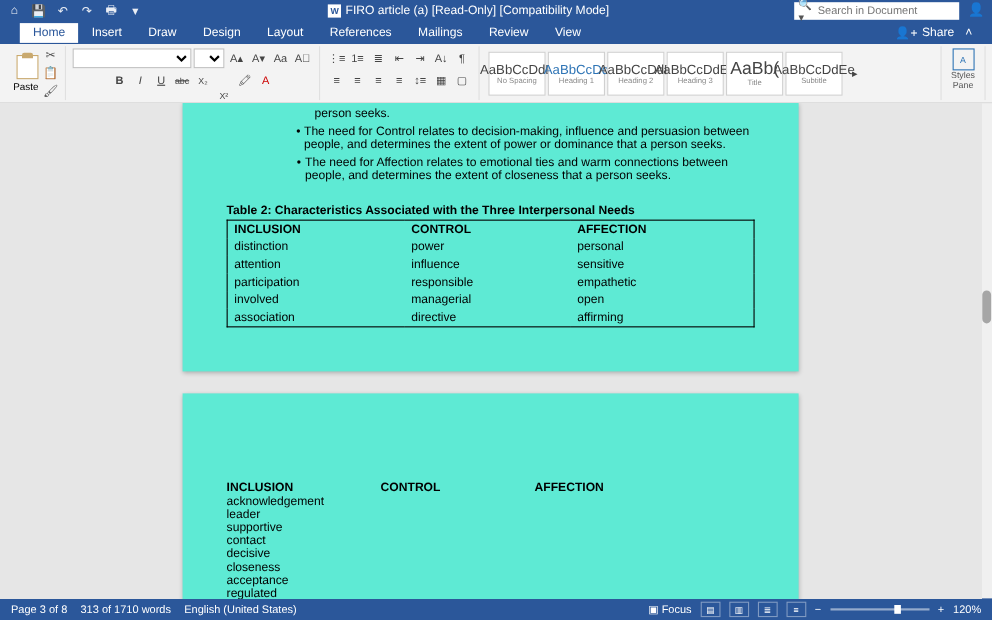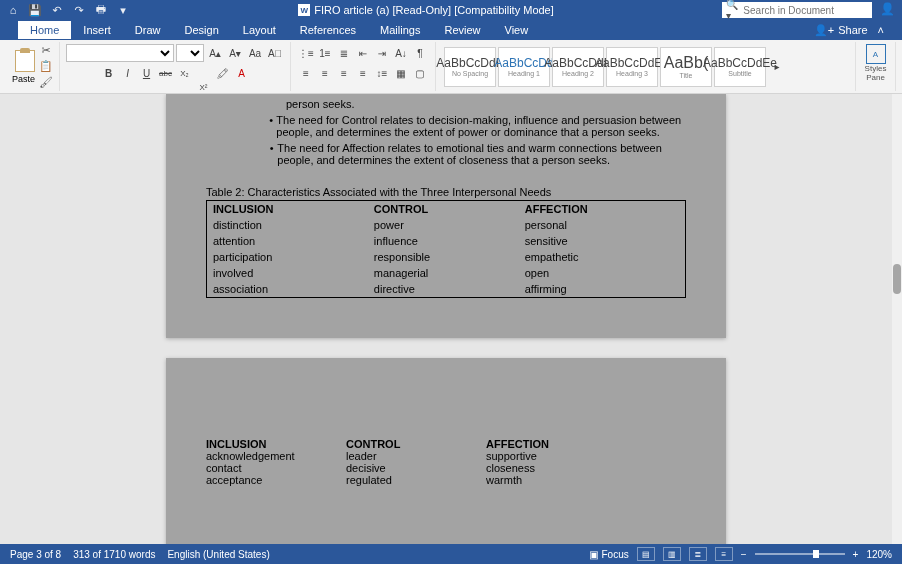--- a/index.html
+++ b/index.html
@@ -36,33 +36,33 @@
 .rb-btn { width: 18px; height: 18px; font-size: 10px; color: #444; display: flex; align-items: center; justify-content: center; cursor: pointer; }
 .rb-row { display: flex; gap: 1px; }
 .fmt-col { display: flex; flex-direction: column; gap: 2px; }
 .styles-scroll { display: flex; gap: 2px; align-items: center; padding: 2px; }
 .style-item { width: 52px; height: 40px; border: 1px solid #d0d0d0; background: #fff; display: flex; flex-direction: column; align-items: center; justify-content: center; font-size: 7px; color: #888; cursor: pointer; }
 .style-item .pv { font-size: 12px; color: #444; }
 .styles-pane { width: 40px; display: flex; flex-direction: column; align-items: center; font-size: 8px; color: #555; cursor: pointer; }
 
 
 .canvas { position: absolute; top: 94px; bottom: 20px; left: 0; right: 10px; overflow: auto; background: #e6e6e6; }
-.page { background: #a3a3a3; width: 560px; margin: 0 auto 20px auto; box-shadow: 0 1px 4px rgba(0,0,0,0.25); padding: 0 40px 40px 40px; font-size: 11px; color: #000; }
+.page { background: #5eead4; width: 560px; margin: 0 auto 20px auto; box-shadow: 0 1px 4px rgba(0,0,0,0.25); padding: 0 40px 40px 40px; font-size: 11px; color: #000; }
 .page.first { padding-top: 4px; }
 .page.second { padding-top: 80px; min-height: 300px; }
 .bullet-list { margin-left: 60px; }
 .bullet-item { display: flex; margin-bottom: 4px; }
 .bullet-item .bl { width: 20px; text-align: center; }
-.table-title { margin-top: 20px; font-size: 11px; }
+.table-title { margin-top: 20px; font-size: 11px; font-weight: bold; }
 .ctable { border: 1px solid #000; border-collapse: collapse; width: 100%; margin-top: 2px; }
 .ctable td { padding: 2px 6px; font-size: 11px; }
 .theader td { font-weight: bold; }
 .page2-header { font-weight: bold; display: flex; }
 .page2-header span, .page2-row span { width: 140px; display: inline-block; }
-.page2-row { display: flex; }
+.page2-row { display: flex; flex-direction: column; }
 .scrollbar { position: absolute; top: 94px; right: 0; width: 10px; bottom: 20px; background: #f0f0f0; }
 .scrollthumb { position: absolute; top: 170px; width: 8px; left: 1px; height: 30px; background: #a6a6a6; border-radius: 4px; }
 
 
 .status-bar { position: absolute; bottom: 0; left: 0; right: 0; height: 20px; background: #2b579a; color: #fff; font-size: 10px; display: flex; align-items: center; padding: 0 10px; gap: 12px; }
 .status-right { margin-left: auto; display: flex; align-items: center; gap: 8px; }
 .view-btn { width: 18px; height: 14px; border: 1px solid rgba(255,255,255,0.4); cursor: pointer; font-size: 8px; display: flex; align-items: center; justify-content: center; }
 .zslider { width: 90px; height: 2px; background: rgba(255,255,255,0.5); position: relative; }
 .zslider .zthumb { position: absolute; left: 58px; top: -3px; width: 6px; height: 8px; background: #fff; }
 </style>

